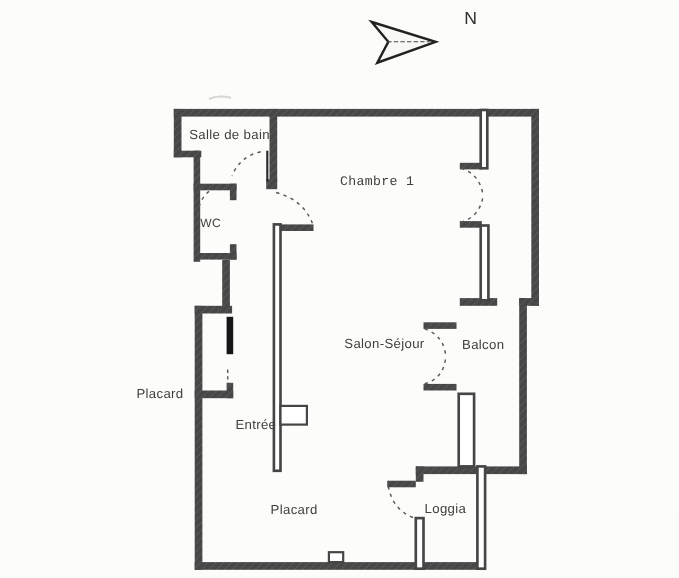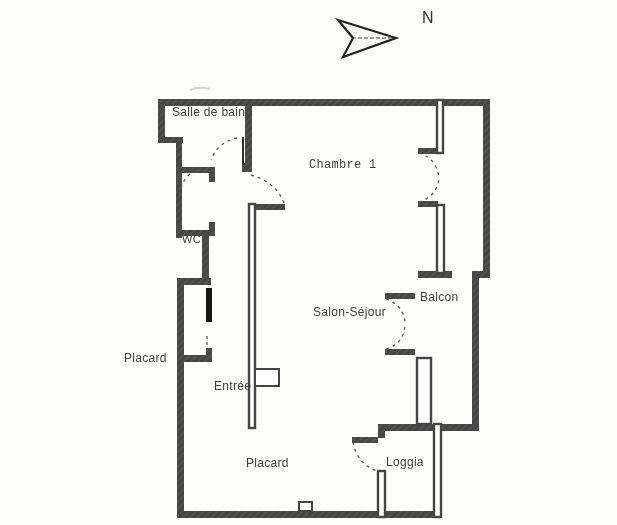--- a/index.html
+++ b/index.html
@@ -12,26 +12,26 @@
   }
   .plan-svg{position:absolute;left:0;top:0;}
   .room-label{
     position:absolute;
     color:var(--ink,#3f3f3f);
     font-size:12px;
     letter-spacing:0.3px;
     white-space:nowrap;
     user-select:none;
   }
-  .label-sdb{left:172px;top:105px;}
+  .label-sdb{left:172px;top:115px;}
   .label-chambre{left:309px;top:158px;font-family:Liberation Mono, monospace;}
-  .label-wc{left:182px;top:197px;font-size:11px;margin-top:36px;}
+  .label-wc{left:182px;top:197px;font-size:11px;}
   .label-placard{left:124px;top:308px;margin-top:43px;}
   .label-salon{left:313px;top:305px;}
-  .label-balcon{left:420px;top:290px;}
+  .label-balcon{left:420px;top:306px;}
   .label-entree{left:214px;top:379px;}
   .label-cuisine{left:246px;top:456px;}
   .label-loggia{left:386px;top:455px;}
   .label-north{left:422px;top:9px;font-size:16px;color:#2e2e2e;}
 </style>
 </head>
 <body>
 
 <div class="stage" style="--paper: #fcfcfa; --ink: #3f3f3f;">
 

